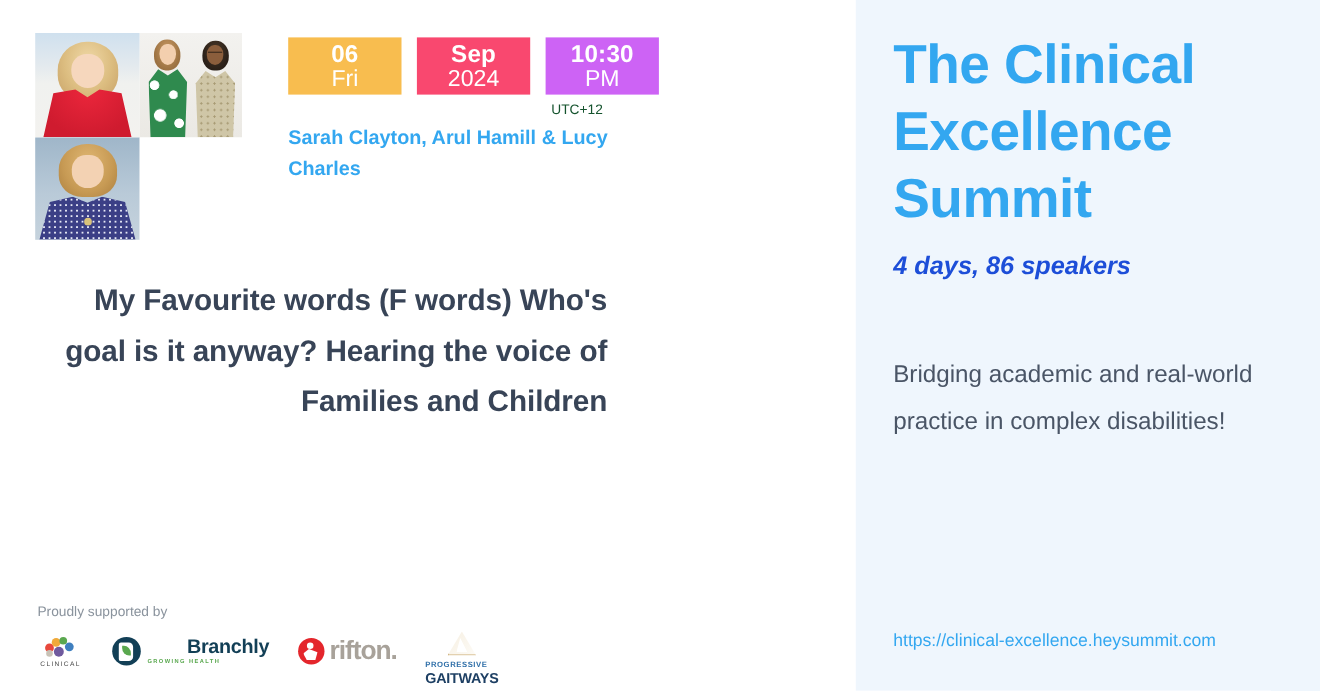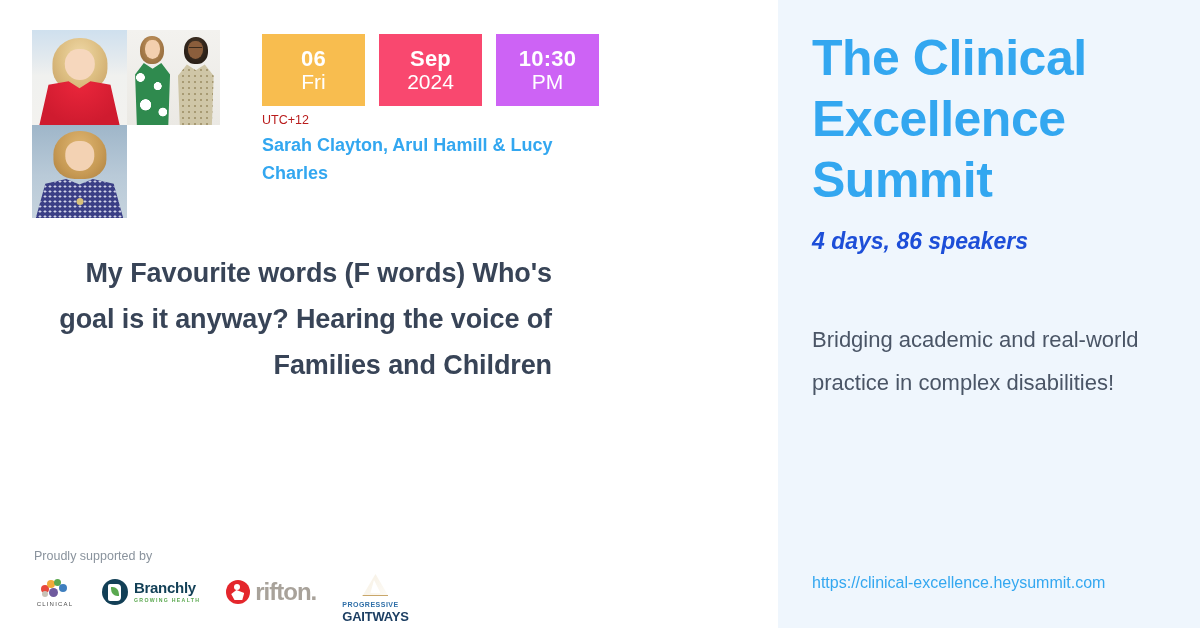--- a/index.html
+++ b/index.html
@@ -122,36 +122,36 @@
   }
   .p3 .necklace{
     position:absolute; left:50%; bottom:14%; transform:translateX(-50%);
     width:7px; height:7px; border-radius:50%; background:#d9c27a;
   }
 
   
   .meta { margin-left:42px; padding-top:4px; flex:1 1 auto; }
   .badges { display:flex; gap:14px; }
   .badge {
-    width:103px; height:72px;
+    width:103px; height:52px;
     display:flex; flex-direction:column;
     align-items:center; justify-content:center;
     line-height:1.02;
   }
   .badge .big {
     font-size:22px; font-weight:bold; color:#ffffff; letter-spacing:0.2px;
   }
   .badge .small { font-size:21px; font-weight:400; color:#ffffff; }
   .b-day  { background:#f8bd4f; }
   .b-mon  { background:#f9486f; }
   .b-time { background:#cd63f5; }
 
   .tz {
-    width:330px; text-align:left; padding-right:44px;
-    font-size:12.5px; color:#b91c1c; margin-top:7px;
+    width:330px; text-align:right; padding-right:44px;
+    font-size:12.5px; color:#14532d; margin-top:7px;
   }
   .speakers {
     margin-top:5px;
     font-size:18px; font-weight:bold; color:#33a7f0;
     line-height:1.55; max-width:345px;
   }
 
   
   .session-title {
     margin-top:33px;
@@ -191,21 +191,21 @@
   .lg-branchly .mark::before{
     content:""; position:absolute; left:6px; top:4.5px;
     width:13px; height:17px; background:#ffffff; border-radius:2px 4px 4px 2px;
   }
   .lg-branchly .mark::after{
     content:""; position:absolute; left:9px; top:8px;
     width:8px; height:9px; background:#5aa84f;
     border-radius:0 80% 0 80%;
   }
   .lg-branchly .txt { display:flex; flex-direction:column; line-height:1; }
-  .lg-branchly .n1 { font-size:15px; font-weight:bold; color:#123f56; letter-spacing:-0.3px; }
+  .lg-branchly .n1 { font-size:18px; font-weight:bold; color:#123f56; letter-spacing:-0.3px;margin-left:36px; }
   .lg-branchly .n2 { font-size:5.2px; font-weight:bold; color:#5aa84f; letter-spacing:1.3px; margin-top:3px; }
 
   
   .lg-rifton { gap:5px; }
   .lg-rifton .mark {
     width:24px; height:24px; border-radius:50%; background:#e4262c;
     position:relative; flex:0 0 auto;
   }
   .lg-rifton .mark::before{
     content:""; position:absolute; left:8px; top:4px;

